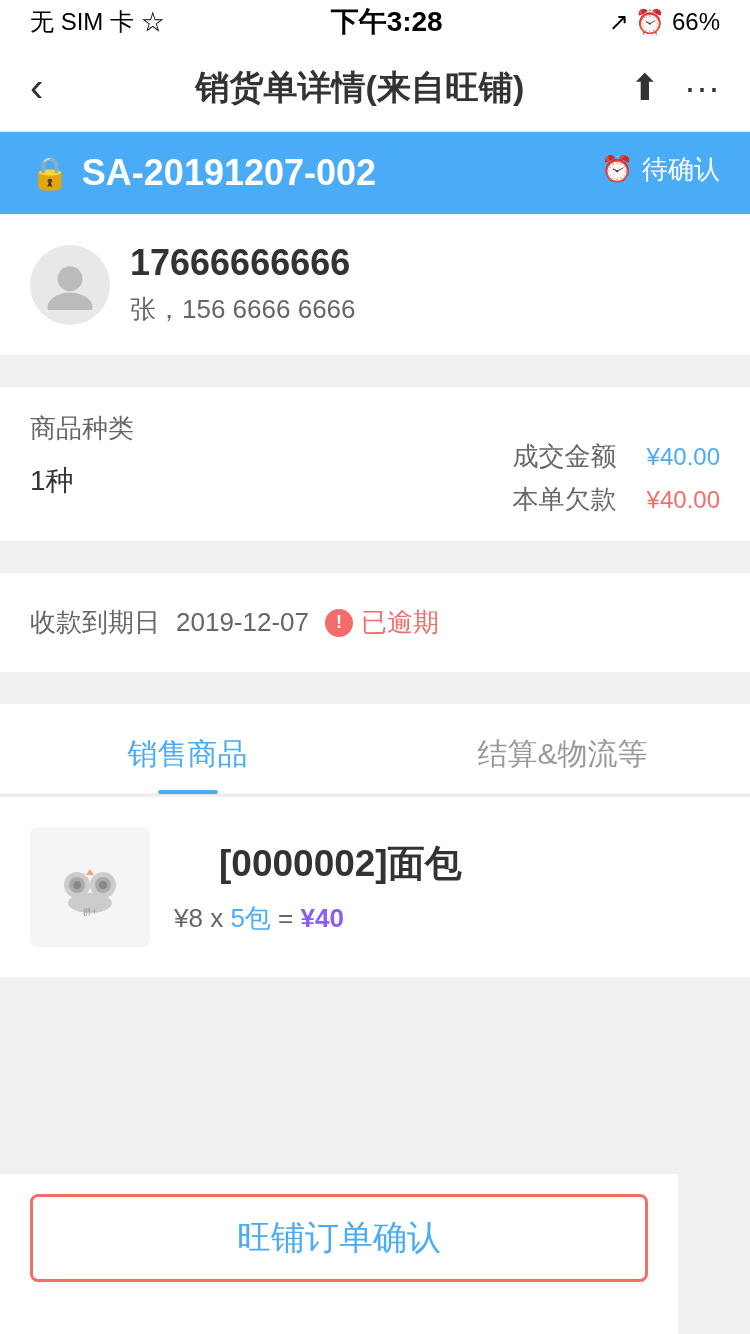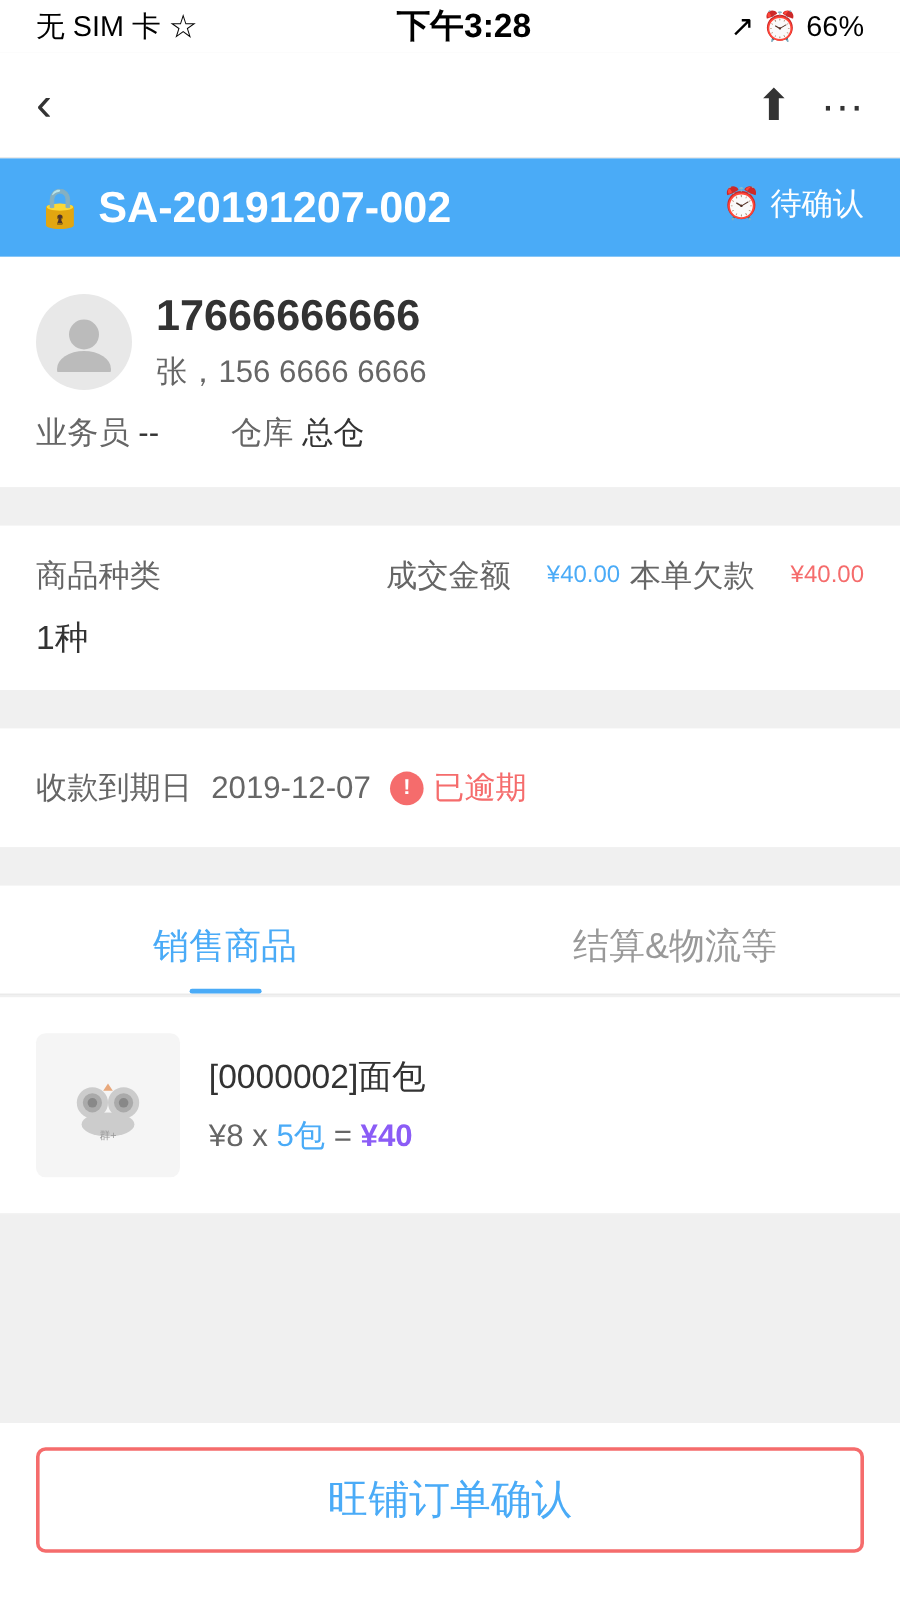--- a/index.html
+++ b/index.html
@@ -151,36 +151,37 @@
       font-size: 26px;
       color: #666;
     }
     .summary-value {
       font-size: 28px;
       color: #333;
       font-weight: 500;
     }
     .summary-right {
       display: flex;
-      flex-direction: row;
+      flex-direction: column;
       align-items: flex-end;
       gap: 8px;
+      margin-top: 28px;
     }
     .summary-row {
       display: flex;
       justify-content: space-between;
       align-items: center;
       gap: 30px;
     }
     .amount-label {
       font-size: 26px;
       color: #666;
     }
     .amount-value {
-      font-size: 20px;
+      font-size: 24px;
       font-weight: 500;
     }
     .amount-blue { color: #4aabf7; }
     .amount-red { color: #f56c6c; }
 
     
     .due-section {
       background: #fff;
       margin-top: 16px;
       padding: 32px 30px;
@@ -263,46 +264,47 @@
       justify-content: center;
       flex-shrink: 0;
       overflow: hidden;
     }
     .product-image svg {
       width: 80px;
       height: 60px;
     }
     .product-info { flex: 1; }
     .product-name {
-      font-size: 28px;
-      color: #333;
-      font-weight: 400;
+      font-size: 37px;
+      color: #333;
+      font-weight: 700;
       margin-bottom: 12px;
+      margin-left: 45px;
     }
     .product-price {
       font-size: 26px;
       color: #666;
     }
     .product-price .highlight { color: #4aabf7; }
     .product-price .total { color: #8b5cf6; font-weight: 600; }
 
     
     .empty-area {
       background: #f0f0f0;
       height: 280px;
     }
 
     
     .bottom-action {
       position: fixed;
       bottom: 0;
       left: 0;
-      width: 750px;
-      background: #fff;
-      padding: 20px 30px 40px;
+      width: 678px;
+      background: #fff;
+      padding: 20px 30px 52px;
     }
     .confirm-btn {
       width: 100%;
       height: 88px;
       border: 3px solid #f56c6c;
       background: #fff;
       color: #4aabf7;
       font-size: 34px;
       font-weight: 500;
       border-radius: 8px;
@@ -326,20 +328,21 @@
     <span>无 SIM 卡 ☆</span>
   </div>
   <div class="status-center">下午3:28</div>
   <div class="status-right">
     <span>↗ ⏰ 66%</span>
   </div>
 </div>
 
 <div class="nav-bar">
   <div class="nav-back">‹</div>
+  <div class="nav-title">销货单详情(来自旺铺)</div>
   <div class="nav-actions">
     <span class="nav-icon">⬆︎</span>
     <span class="nav-icon">···</span>
   </div>
 </div>
 
 <div class="header-banner">
   <div>
     <div class="banner-order-id">
       <span class="banner-order-icon">🔒</span>
@@ -356,28 +359,20 @@
   <div class="customer-row">
     <div class="customer-avatar">
       <svg viewBox="0 0 40 40" width="50" height="50">
         <circle cx="20" cy="15" r="10" fill="#bbb"></circle>
         <ellipse cx="20" cy="38" rx="18" ry="12" fill="#bbb"></ellipse>
       </svg>
     </div>
     <div>
       <div class="customer-name">17666666666</div>
       <div class="customer-info">张，156 6666 6666</div>
-    </div>
-  </div>
-  <div class="customer-meta">
-    <div>
-      业务员 <span>--</span>
-    </div>
-    <div>
-      仓库 <span>总仓</span>
     </div>
   </div>
 </div>
 
 <div class="divider"></div>
 
 <div class="summary-section">
   <div class="summary-left">
     <div class="summary-label">商品种类</div>
     <div class="summary-value">1种</div>

